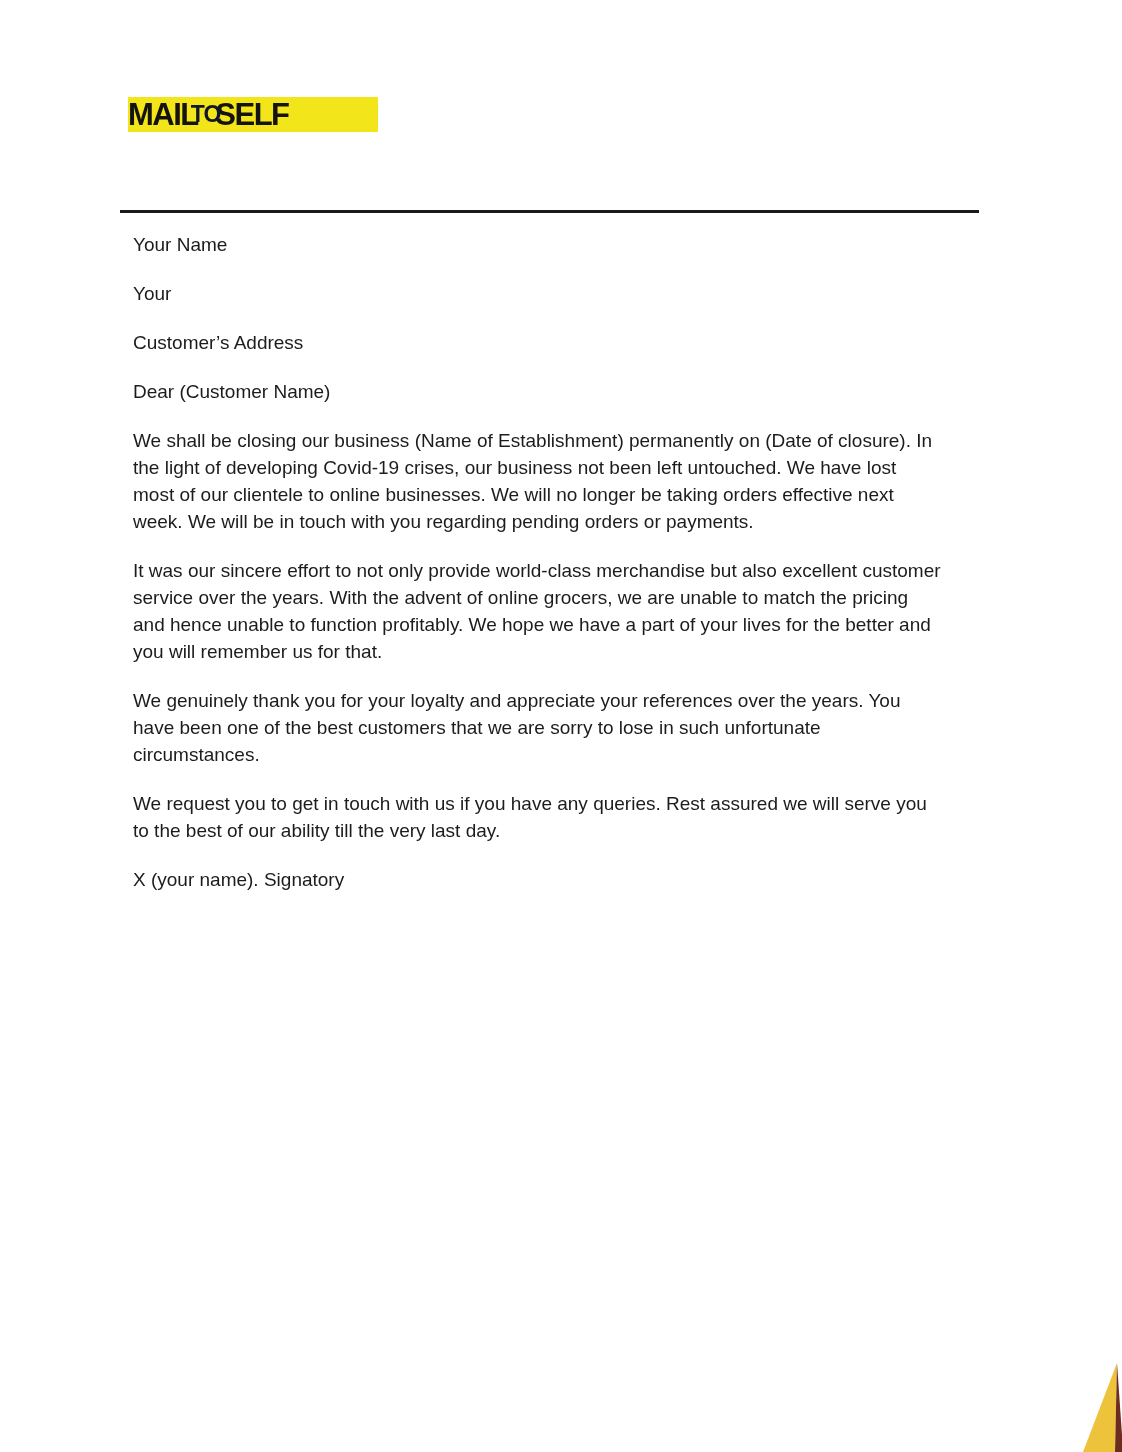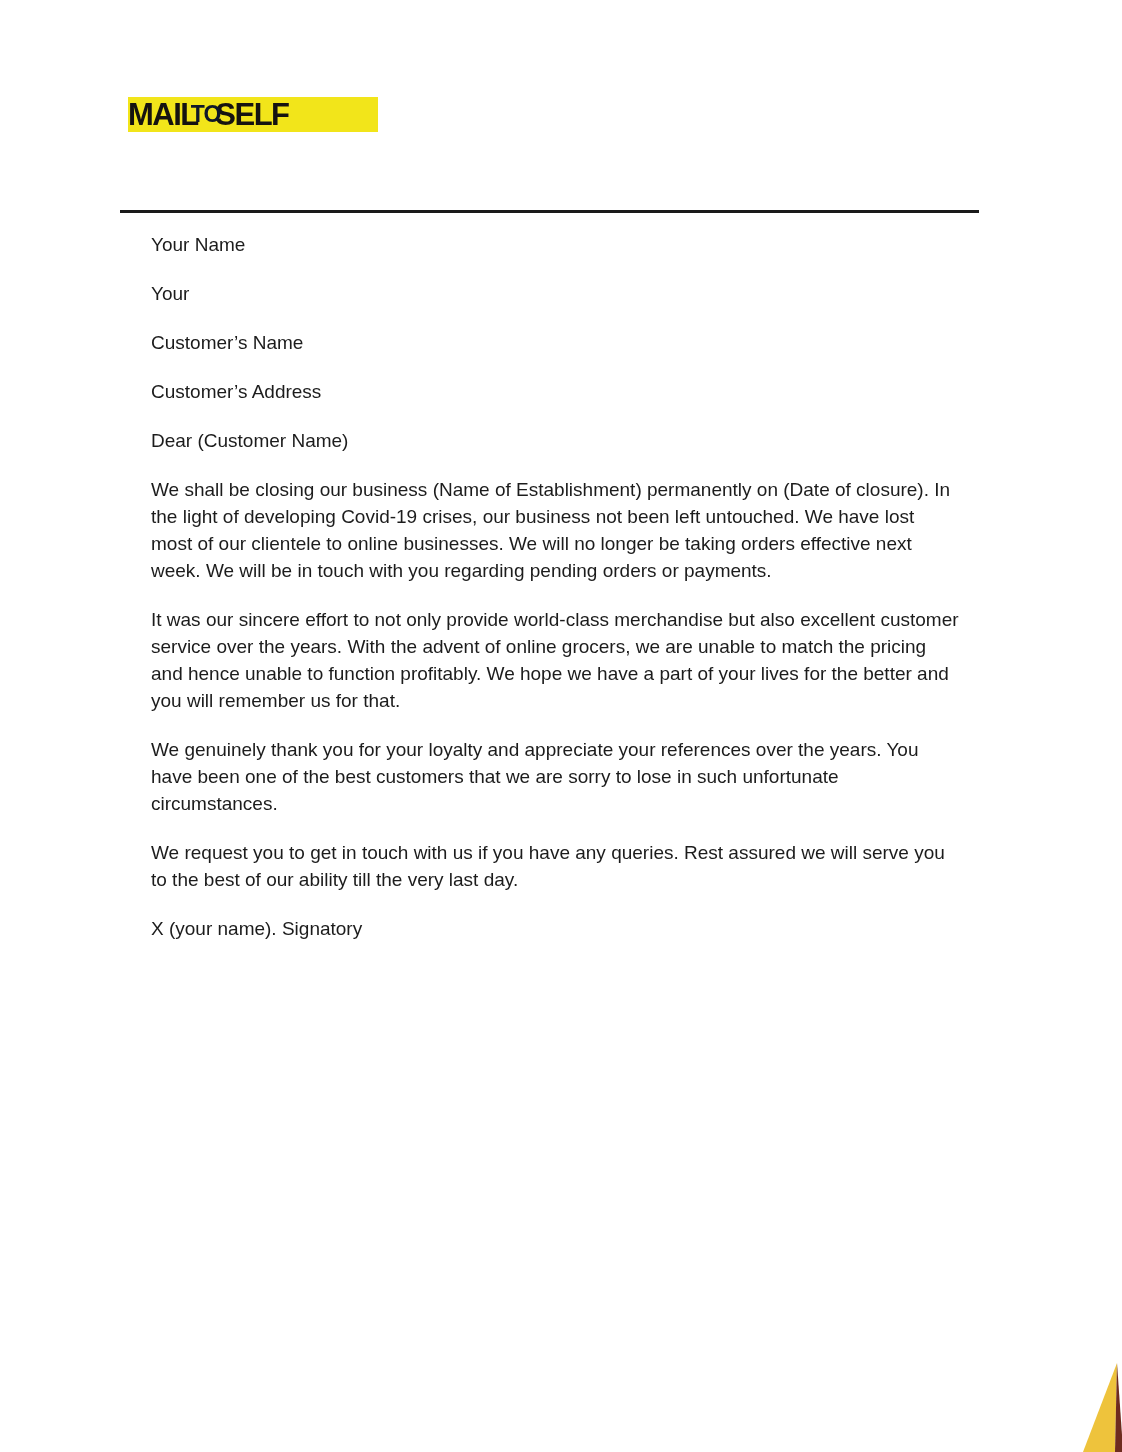--- a/index.html
+++ b/index.html
@@ -52,21 +52,21 @@
     left: 120px;
     top: 210px;
     width: 859px;
     height: 3px;
     background: #1a1a1a;
   }
 
   
   .letter {
     position: absolute;
-    left: 151px;
+    left: 133px;
     top: 231px;
     width: 940px;
     color: #1c1c1c;
     font-size: 19px;
     line-height: 27px;
   }
   .letter p {
     margin: 0 0 22px 0;
     white-space: pre-line;
   }
@@ -88,21 +88,20 @@
   <span class="word">MAIL</span>
   <span class="to">TO</span>
   <span class="word">SELF</span>
 </div>
 
 <div class="divider"></div>
 
 <div class="letter">
   <p>Your Name</p>
   <p>Your</p>
-  <p>Customer’s Name</p>
   <p>Customer’s Address</p>
   <p>Dear (Customer Name)</p>
   <p>We shall be closing our business (Name of Establishment) permanently on (Date of closure). In
 the light of developing Covid-19 crises, our business not been left untouched. We have lost
 most of our clientele to online businesses. We will no longer be taking orders effective next
 week. We will be in touch with you regarding pending orders or payments.</p>
   <p>It was our sincere effort to not only provide world-class merchandise but also excellent customer
 service over the years. With the advent of online grocers, we are unable to match the pricing
 and hence unable to function profitably. We hope we have a part of your lives for the better and
 you will remember us for that.</p>

